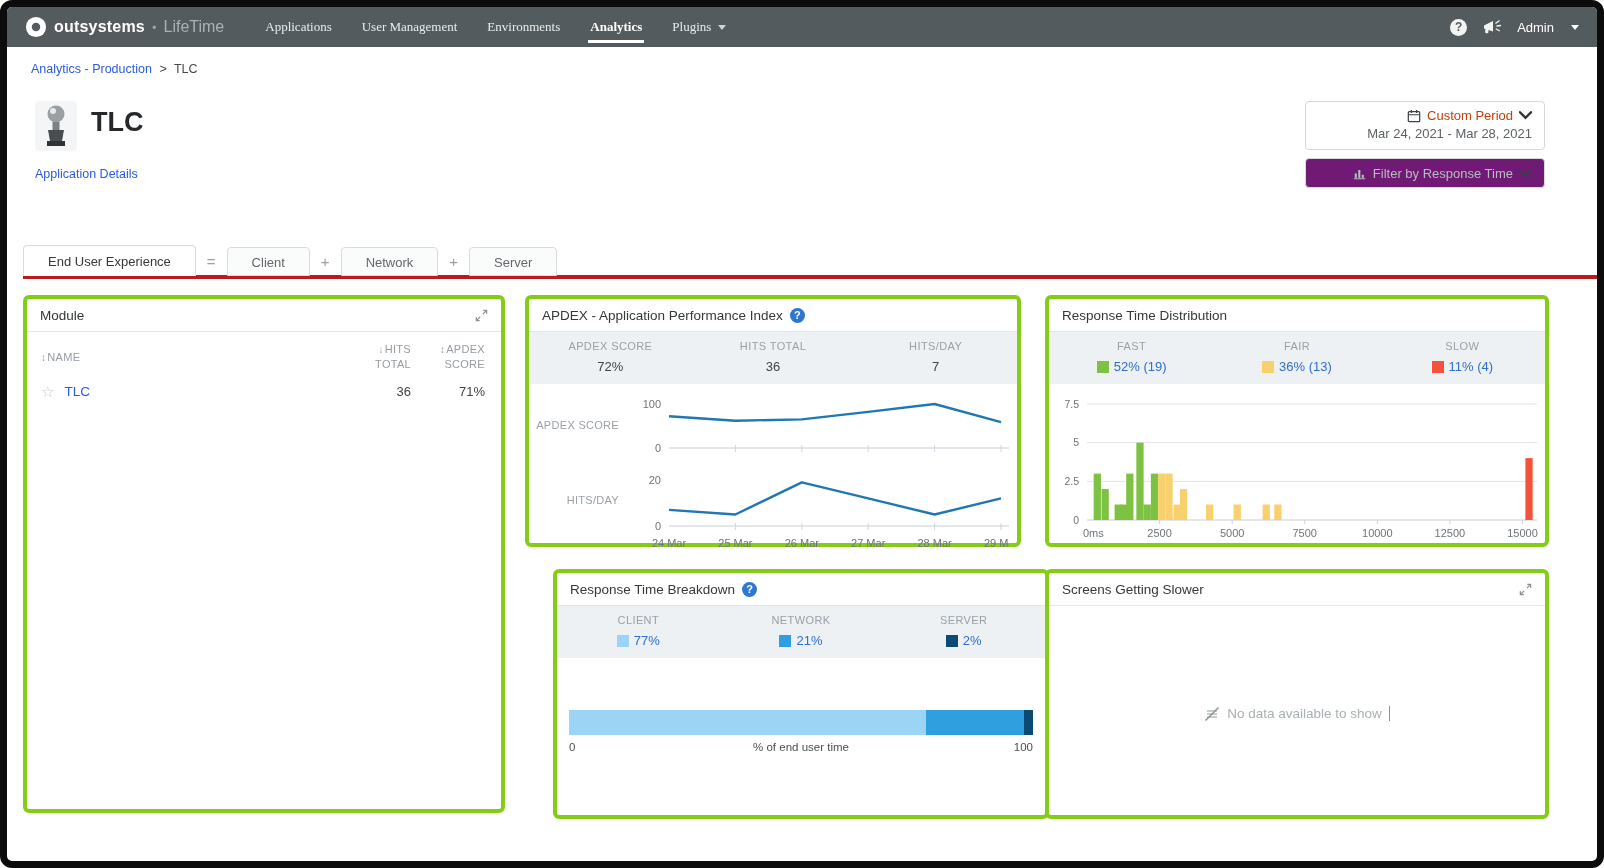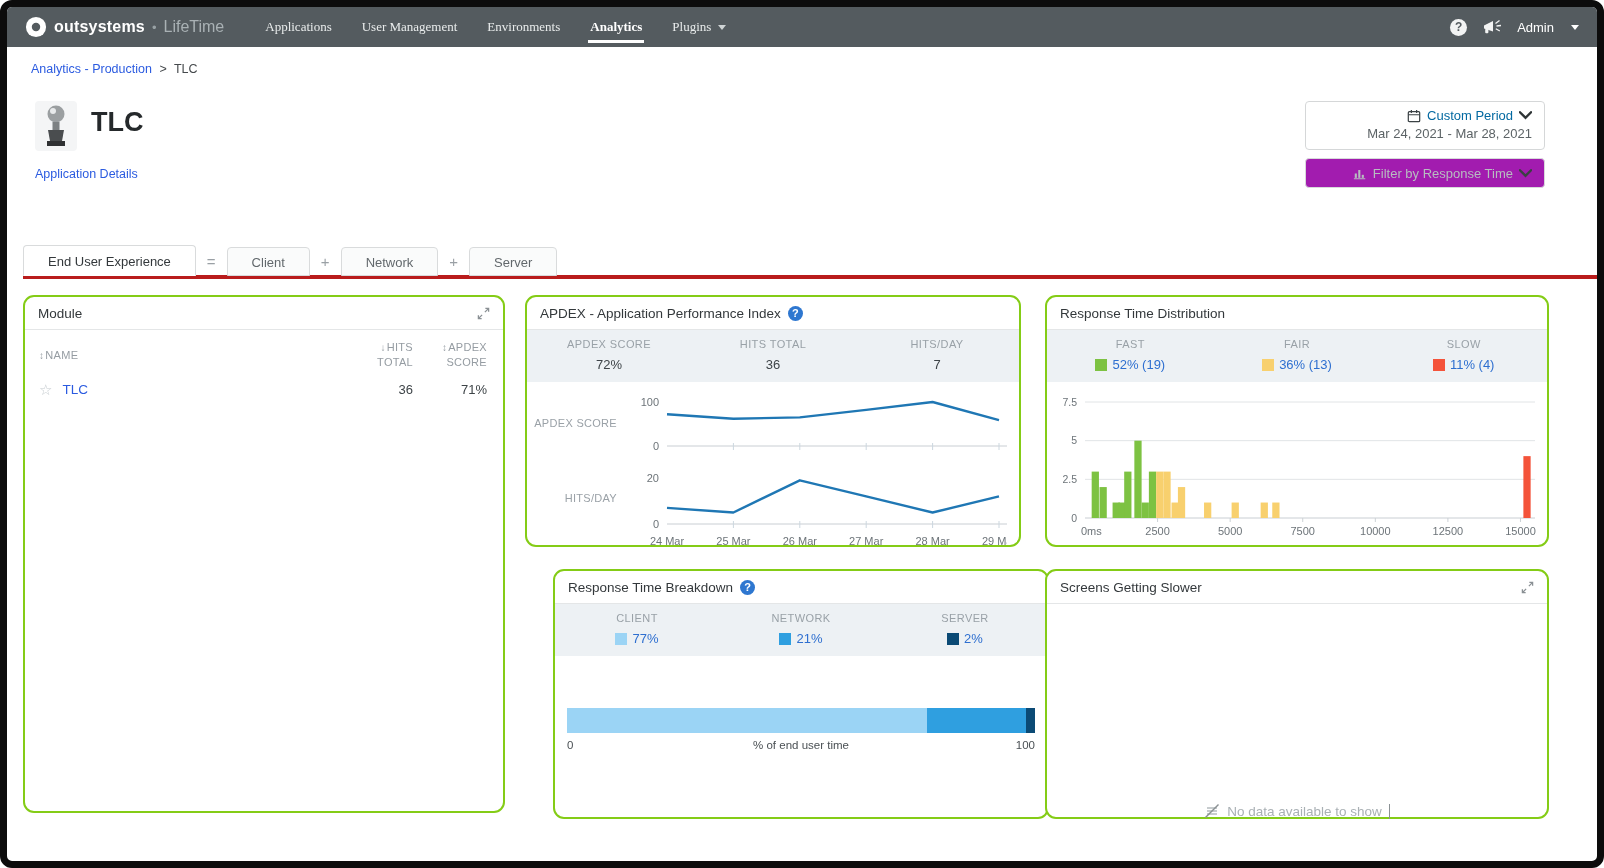--- a/index.html
+++ b/index.html
@@ -42,43 +42,43 @@
   .breadcrumb { position: absolute; left: 24px; top: 55px; font-size: 12.5px; color: #45494c; }
   .blue-link { color: #2b5be0; cursor: pointer; }
   .crumb-sep { margin: 0 4px; color: #45494c; }
   .app-icon { position: absolute; left: 28px; top: 94px; width: 42px; height: 50px; }
   .page-title { position: absolute; left: 84px; top: 100px; font-size: 27px; font-weight: 700; color: #25292b; }
   .app-details { position: absolute; left: 28px; top: 160px; font-size: 12.5px; }
   .period-box {
     position: absolute; right: 52px; top: 94px; width: 240px; height: 49px;
     border: 1px solid #d5d7d8; border-radius: 4px; background: #fff; padding: 6px 12px; text-align: right;
   }
-  .period-line1 { display: flex; align-items: center; justify-content: flex-end; gap: 6px; font-size: 13px; color: #0369a1; }
+  .period-line1 { display: flex; align-items: center; justify-content: flex-end; gap: 6px; font-size: 13px; color: #c2410c; }
   .period-line2 { margin-top: 3px; font-size: 13px; color: #5c6366; }
   .filter-box {
     position: absolute; right: 52px; top: 151px; width: 240px; height: 30px;
-    border: 1px solid #d8dadb; border-radius: 4px; background: #a21caf; padding: 0 12px;
+    border: 1px solid #d8dadb; border-radius: 4px; background: #701a75; padding: 0 12px;
     display: flex; align-items: center; justify-content: flex-end; gap: 6px;
     font-size: 13px; color: #b7bdc0;
   }
   .chev { width: 13px; height: 9px; display: block; }
   
   .tabstrip {
     position: absolute; left: 16px; right: 0; top: 240px; height: 32px;
     display: flex; align-items: flex-end; border-bottom: 4px solid #b91c1c;
   }
   .tab {
     height: 29px; line-height: 29px; padding: 0 24px; margin-bottom: -1px;
     border: 1px solid #d9dbdc; border-radius: 4px 4px 0 0; background: #fafbfb;
     font-size: 13px; color: #62686c; cursor: pointer;
   }
   .tab.active { background: #ffffff; border-bottom-color: #ffffff; height: 31px; line-height: 31px; color: #33383b; }
   .tab-sep { padding: 0 11px 5px; color: #9aa0a5; font-size: 15px; }
   
-  .panel { position: absolute; background: #ffffff; border: 2px solid #84cc16; border-radius: 11px; }
+  .panel { position: absolute; background: #ffffff; border: 4px solid #84cc16; border-radius: 6px; }
   .panel-module    { left: 16px;   top: 288px; width: 482px; height: 518px; }
   .panel-apdex     { left: 518px;  top: 288px; width: 496px; height: 252px; }
   .panel-dist      { left: 1038px; top: 288px; width: 504px; height: 252px; }
   .panel-breakdown { left: 546px;  top: 562px; width: 496px; height: 250px; }
   .panel-screens   { left: 1038px; top: 562px; width: 504px; height: 250px; }
   .panel-header {
     height: 33px; display: flex; align-items: center; padding: 0 13px;
     border-bottom: 1px solid #e4e6e7; font-size: 13.5px; color: #33383b;
   }
   .icon-help {
@@ -112,21 +112,21 @@
   .chart-ylabel { width: 92px; text-align: right; font-size: 11px; color: #9aa1a7; letter-spacing: .3px; padding-right: 6px; }
   .line-chart { display: block; }
   
   .dist-chart { padding: 6px 6px 0 8px; }
   
   .bkd-bar { margin: 52px 12px 0; height: 25px; display: flex; overflow: hidden; }
   .bkd-seg { height: 100%; }
   .bkd-axis { position: relative; margin: 6px 12px 0; font-size: 11.5px; color: #4a5054; display: flex; justify-content: space-between; }
   .bkd-axis-center { position: absolute; left: 0; right: 0; text-align: center; }
   
-  .screens-body { height: 215px; display: flex; align-items: flex-end; justify-content: center; gap: 7px; color: #a9b0b4; font-size: 13.5px; }
+  .screens-body { height: 215px; display: flex; align-items: center; justify-content: center; gap: 7px; color: #a9b0b4; font-size: 13.5px; }
   .text-cursor { width: 1px; height: 15px; background: #8b9194; }
 </style>
 </head>
 <body>
 
 <div class="frame">
 
   <div class="topnav">
     <div class="brand">
       <svg class="brand-logo" viewBox="0 0 24 24">

